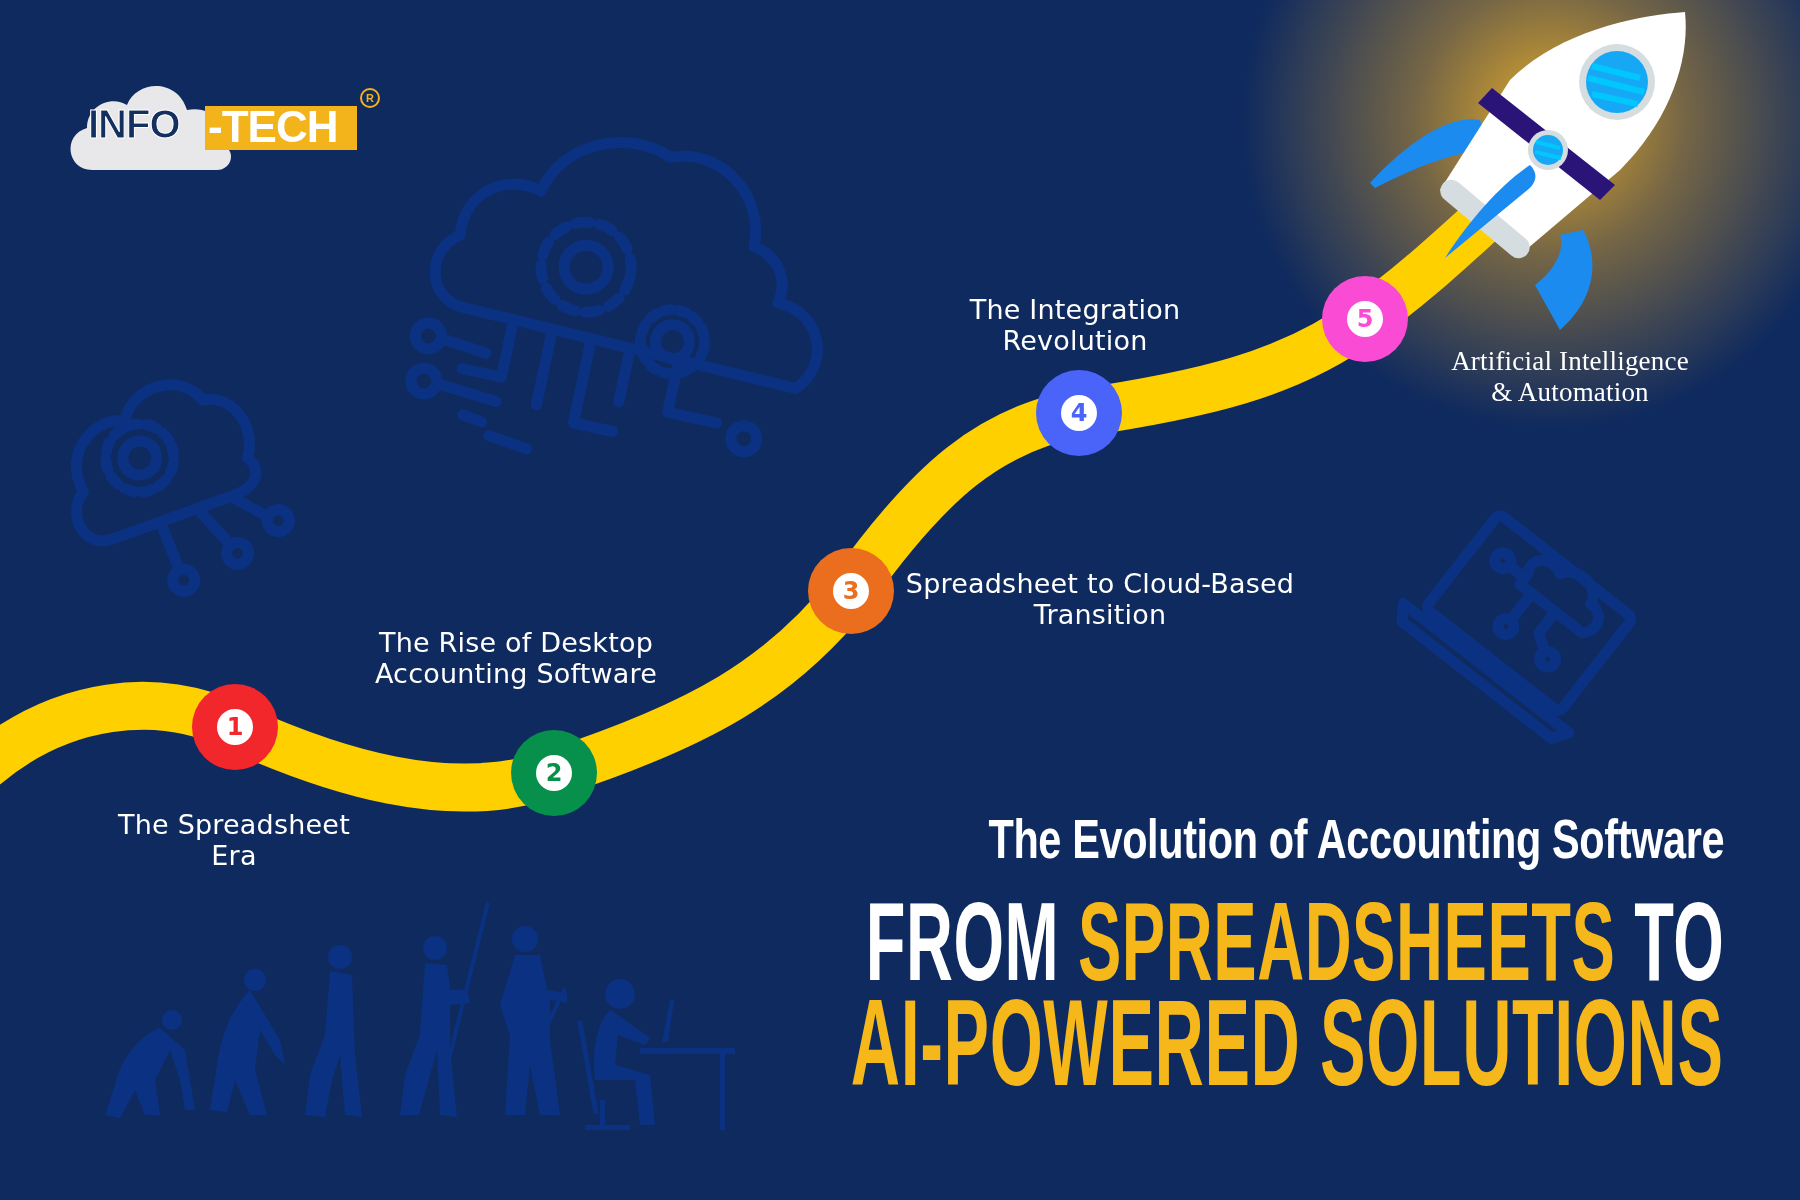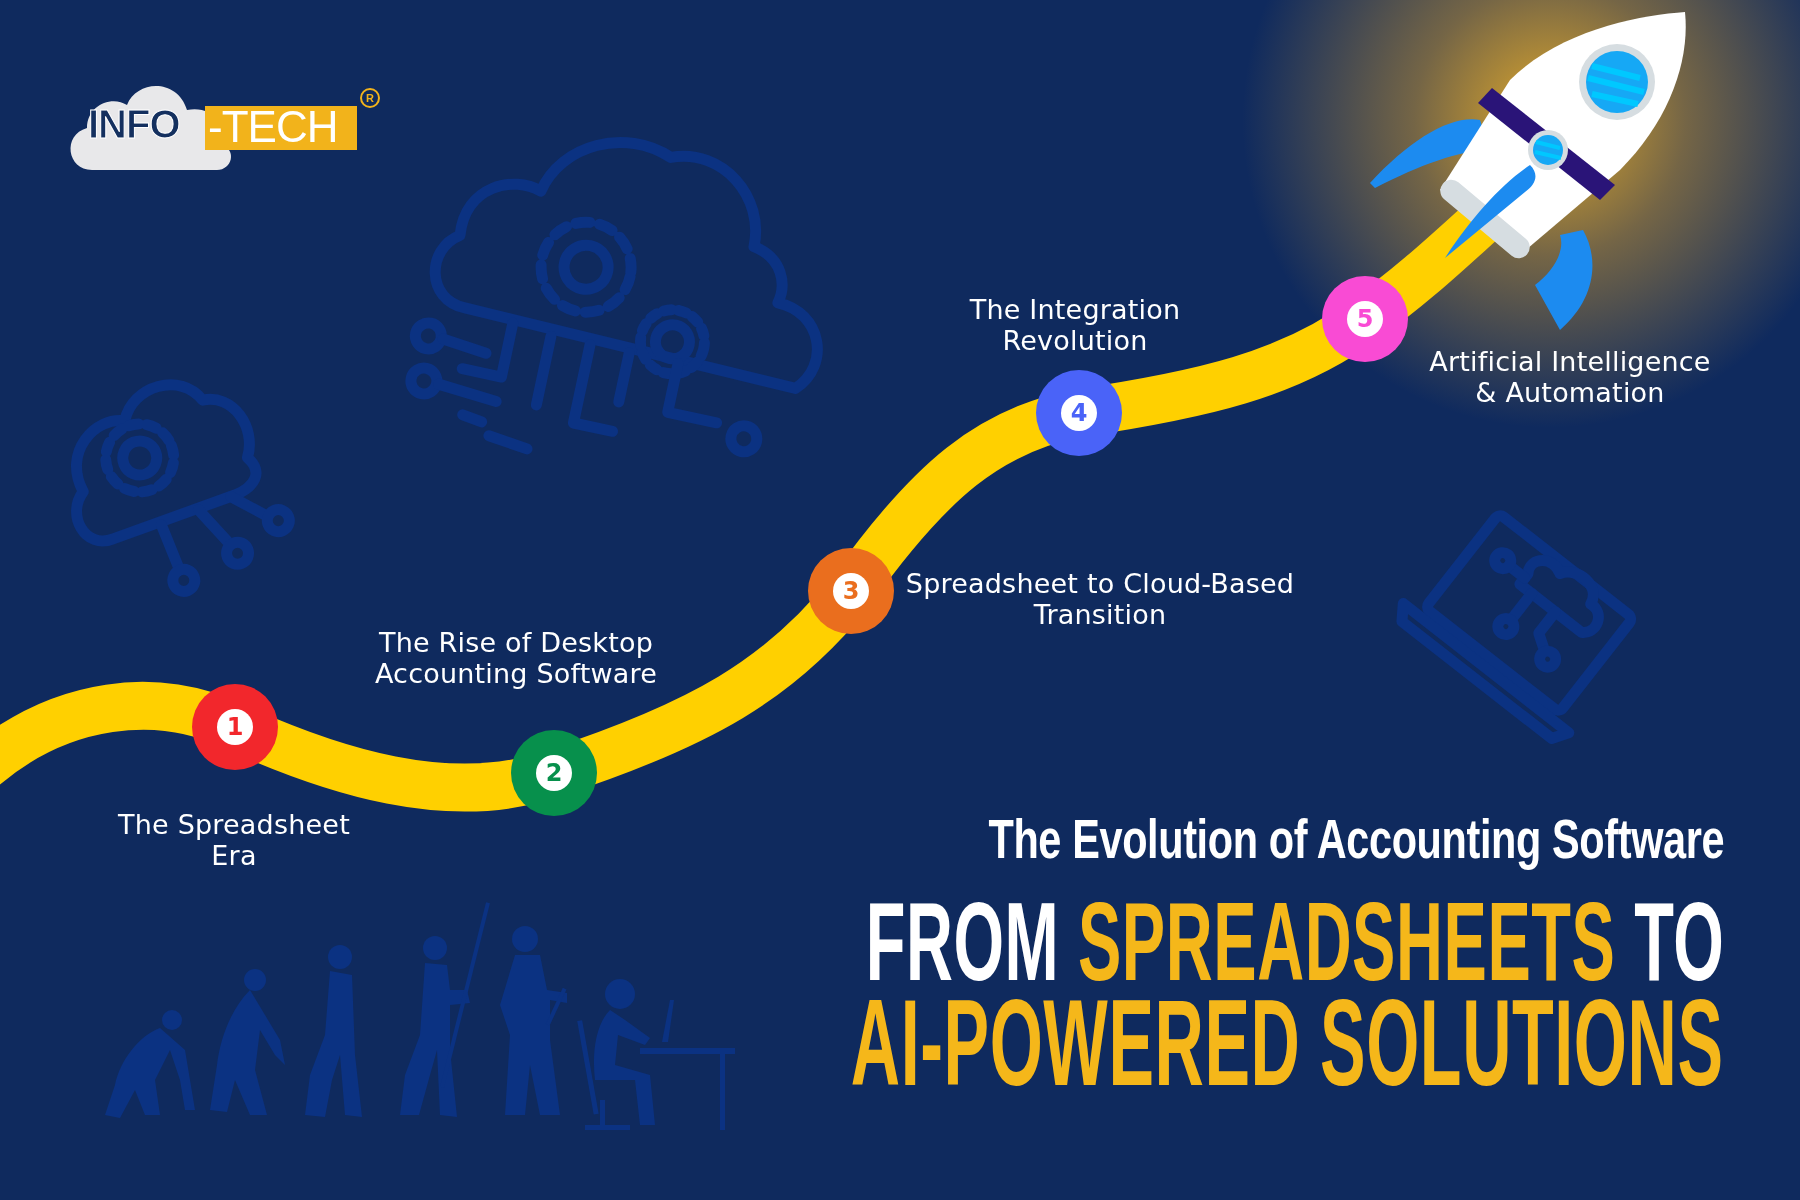--- a/index.html
+++ b/index.html
@@ -19,21 +19,21 @@
            white-space:nowrap; transform-origin:right top; }
   .t1 { top:806px; font-size:56px; color:#FFFFFF; transform:scaleX(0.74); letter-spacing:-0.5px; }
   .t2 { top:886px; font-size:112px; color:#FFFFFF; transform:scaleX(0.58); line-height:112px; letter-spacing:1px; }
   .t3 { top:982px; font-size:122px; color:#F5B71A; transform:scaleX(0.56); line-height:122px; letter-spacing:1px; }
   .yellow { color:#F5B71A; }
   .white { color:#FFFFFF; }
   .logo { position:absolute; left:62px; top:70px; width:330px; height:110px; }
   .logo-info { position:absolute; left:26px; top:32px; font-family:"Liberation Sans", sans-serif; font-weight:bold; font-size:40px;
                color:#14305F; letter-spacing:-1px; -webkit-text-stroke:1px #FFFFFF; }
   .logo-tech-box { position:absolute; left:143px; top:36px; width:152px; height:44px; background:#F2B31B; }
-  .logo-tech { position:absolute; left:146px; top:32px; font-family:"Liberation Sans", sans-serif; font-weight:normal; font-size:44px;
+  .logo-tech { position:absolute; left:146px; top:32px; font-family:"Liberation Sans", sans-serif; font-weight:bold; font-size:44px;
                color:#FFFFFF; letter-spacing:-1px; }
   .logo-reg { position:absolute; left:298px; top:18px; width:16px; height:16px; border:2px solid #F2B31B; border-radius:50%;
               color:#F2B31B; font-size:11px; font-family:"Liberation Sans", sans-serif; font-weight:bold; display:flex; align-items:center; justify-content:center; }
 </style>
 </head>
 <body>
 
 <div class="stage">
 
   <div class="glow"></div>
@@ -184,21 +184,21 @@
     <span>Accounting Software</span>
   </div>
   <div class="label" style="left:1100px; top:599px;">
     <span>Spreadsheet to Cloud-Based</span>
     <span>Transition</span>
   </div>
   <div class="label" style="left:1075px; top:325px;">
     <span>The Integration</span>
     <span>Revolution</span>
   </div>
-  <div class="label" style="left:1570px; top:377px;">
+  <div class="label" style="left:1570px; top:377px;font-family:Liberation Serif, serif;">
     <span>Artificial Intelligence</span>
     <span>&amp; Automation</span>
   </div>
 
   <div class="title t1">The Evolution of Accounting Software</div>
   <div class="title t2">
     <span class="white" style="white-space: pre;">FROM </span><span class="yellow" style="white-space: pre;">SPREADSHEETS</span><span class="white" style="white-space: pre;"> TO</span>
   </div>
   <div class="title t3">AI-POWERED SOLUTIONS</div>
 

